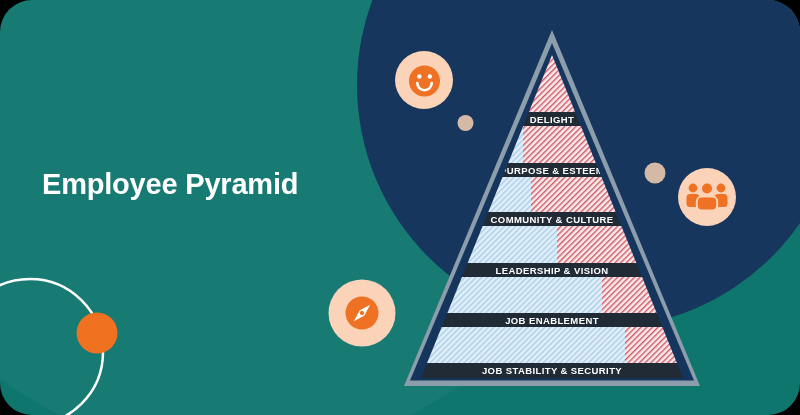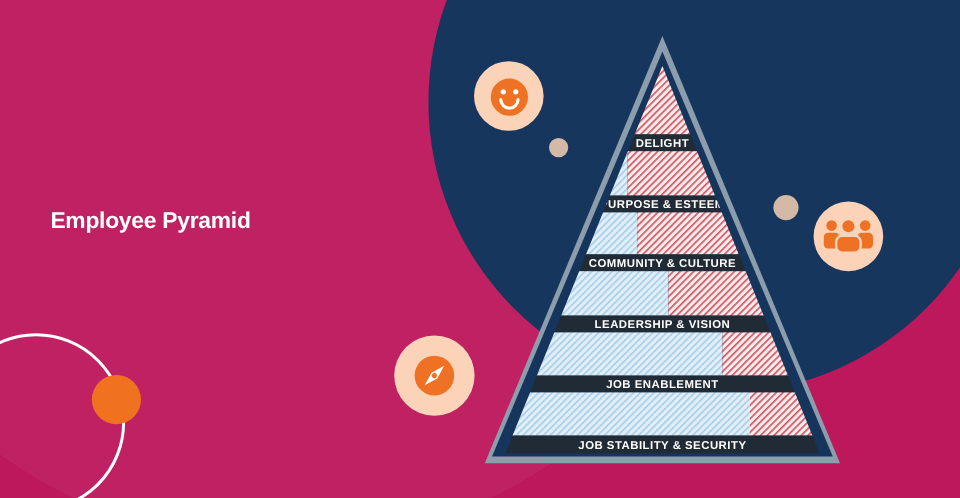--- a/index.html
+++ b/index.html
@@ -1,26 +1,27 @@
 <!DOCTYPE html>
 <html><head>
 <meta charset="utf-8">
 <style>
   html,body{margin:0;padding:0;background:#000;}
   .canvas{
     position:relative;
     width:800px;height:415px;
     overflow:hidden;
-    background:#be185d;
+    background:#0f766e;
     font-family:"Liberation Sans", sans-serif;
+    border-radius:32px;
   }
   .scene{position:absolute;left:0;top:0;}
   .title{
     position:absolute;left:42px;top:166px;
-    color:#fff;font-weight:700;font-size:19px;line-height:37px;
+    color:#fff;font-weight:700;font-size:29px;line-height:37px;
     letter-spacing:-0.2px;
   }
   .title span{display:block;}
   .band-label{
     font-family:"Liberation Sans", sans-serif;
     font-weight:700;font-size:9.5px;letter-spacing:0.4px;
     text-anchor:middle;
   }
 </style>
 </head>

